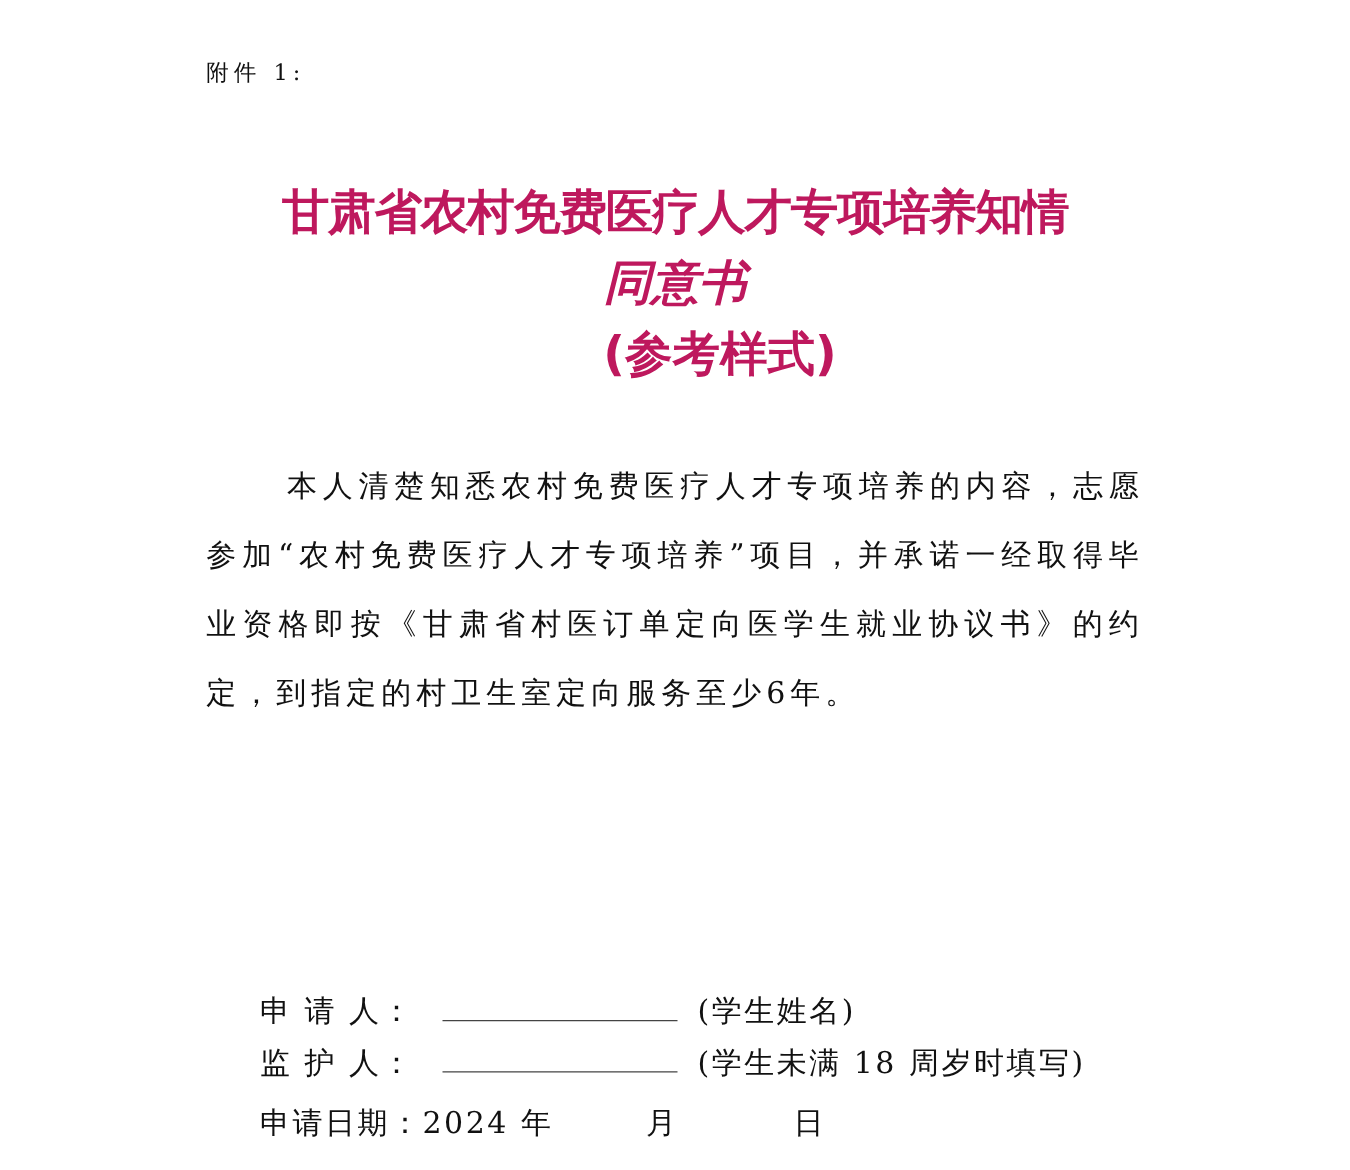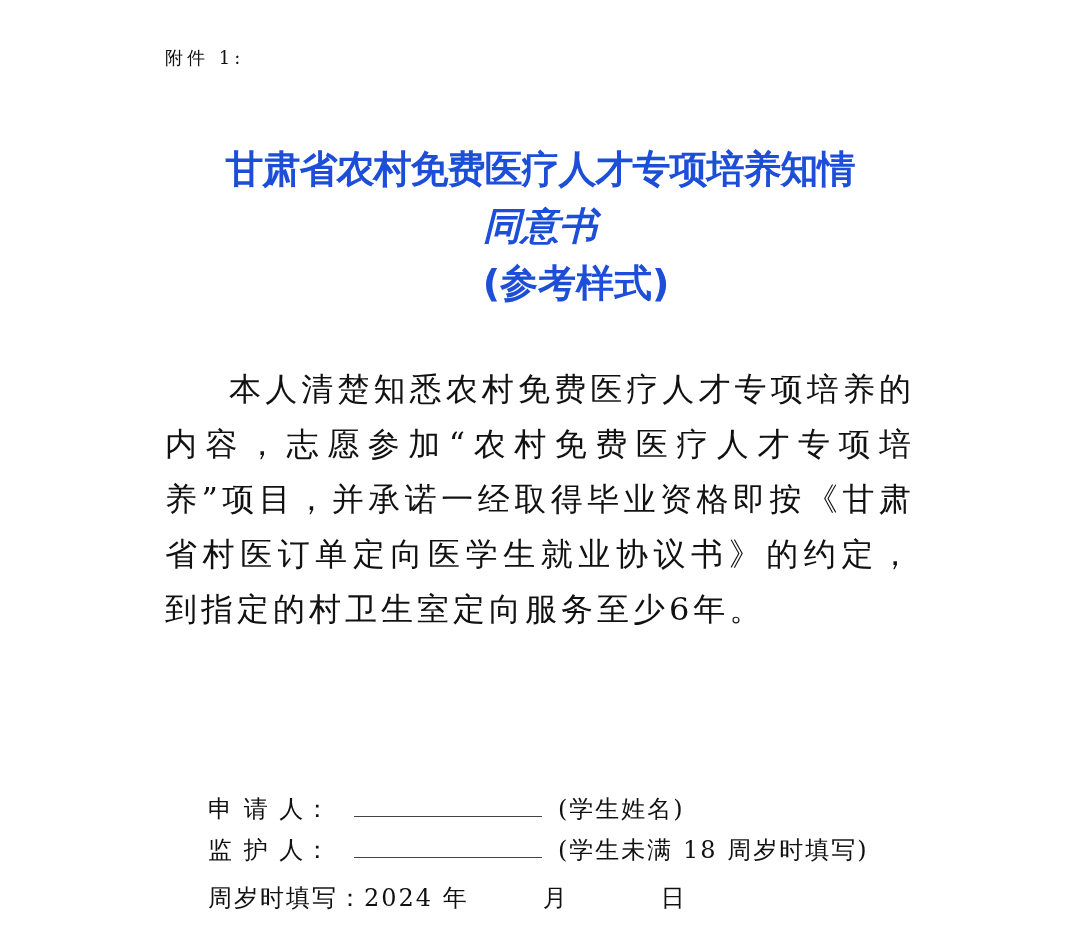--- a/index.html
+++ b/index.html
@@ -1,25 +1,25 @@
 <!DOCTYPE html>
 <html><head>
 <meta charset="utf-8">
 <style>
   html, body { margin: 0; padding: 0; background: #ffffff; }
   body { width: 1080px; height: 936px; position: relative; overflow: hidden;
          font-family: "DejaVu Serif", "Liberation Serif", serif; color: #111; }
   .attach { position: absolute; left: 165px; top: 46px; font-size: 18px; letter-spacing: 4px; }
   .title { position: absolute; left: 0; width: 1080px; text-align: center;
            font-family: "DejaVu Sans", "Liberation Sans", sans-serif; font-weight: bold;
-           font-size: 38px; color: #1d4ed8; line-height: 1; }
+           font-size: 38px; color: #be185d; line-height: 1; }
   .t1 { top: 150px; letter-spacing: -1px; }
   .t2 { top: 207px; font-style: italic; }
   .t3 { top: 264px; margin-left: 36px; }
-  .para { position: absolute; left: 165px; width: 750px; font-size: 32px;
+  .para { position: absolute; left: 165px; width: 750px; font-size: 24px;
           line-height: 55px; top: 362px; letter-spacing: 4px; text-align: justify; }
   .para .indent { display: inline-block; width: 64px; }
   .sig { position: absolute; left: 208px; font-size: 24px; letter-spacing: 2px; height: 40px; line-height: 40px; white-space: nowrap; }
   .sig .label { display: inline-block; width: 146px; }
   .sig .blank { display: inline-block; width: 188px; border-bottom: 1.5px solid #444; height: 26px; vertical-align: baseline; margin-right: 16px; }
   .r1 { top: 789px; }
   .r2 { top: 830px; }
   .r3 { top: 878px; }
   .gap1 { display: inline-block; width: 74px; }
   .gap2 { display: inline-block; width: 92px; }
@@ -38,15 +38,15 @@
 
   <div class="sig r1">
     <span class="label">申 请 人：</span><span class="blank"></span><span>(学生姓名)</span>
   </div>
 
   <div class="sig r2">
     <span class="label">监 护 人：</span><span class="blank"></span><span>(学生未满 18 周岁时填写)</span>
   </div>
 
   <div class="sig r3">
-    <span>周岁时填写：</span><span>2024 年</span><span class="gap1"></span><span>月</span><span class="gap2"></span><span>日</span>
+    <span>申请日期：</span><span>2024 年</span><span class="gap1"></span><span>月</span><span class="gap2"></span><span>日</span>
   </div>
 </div>
 
 </body></html>

